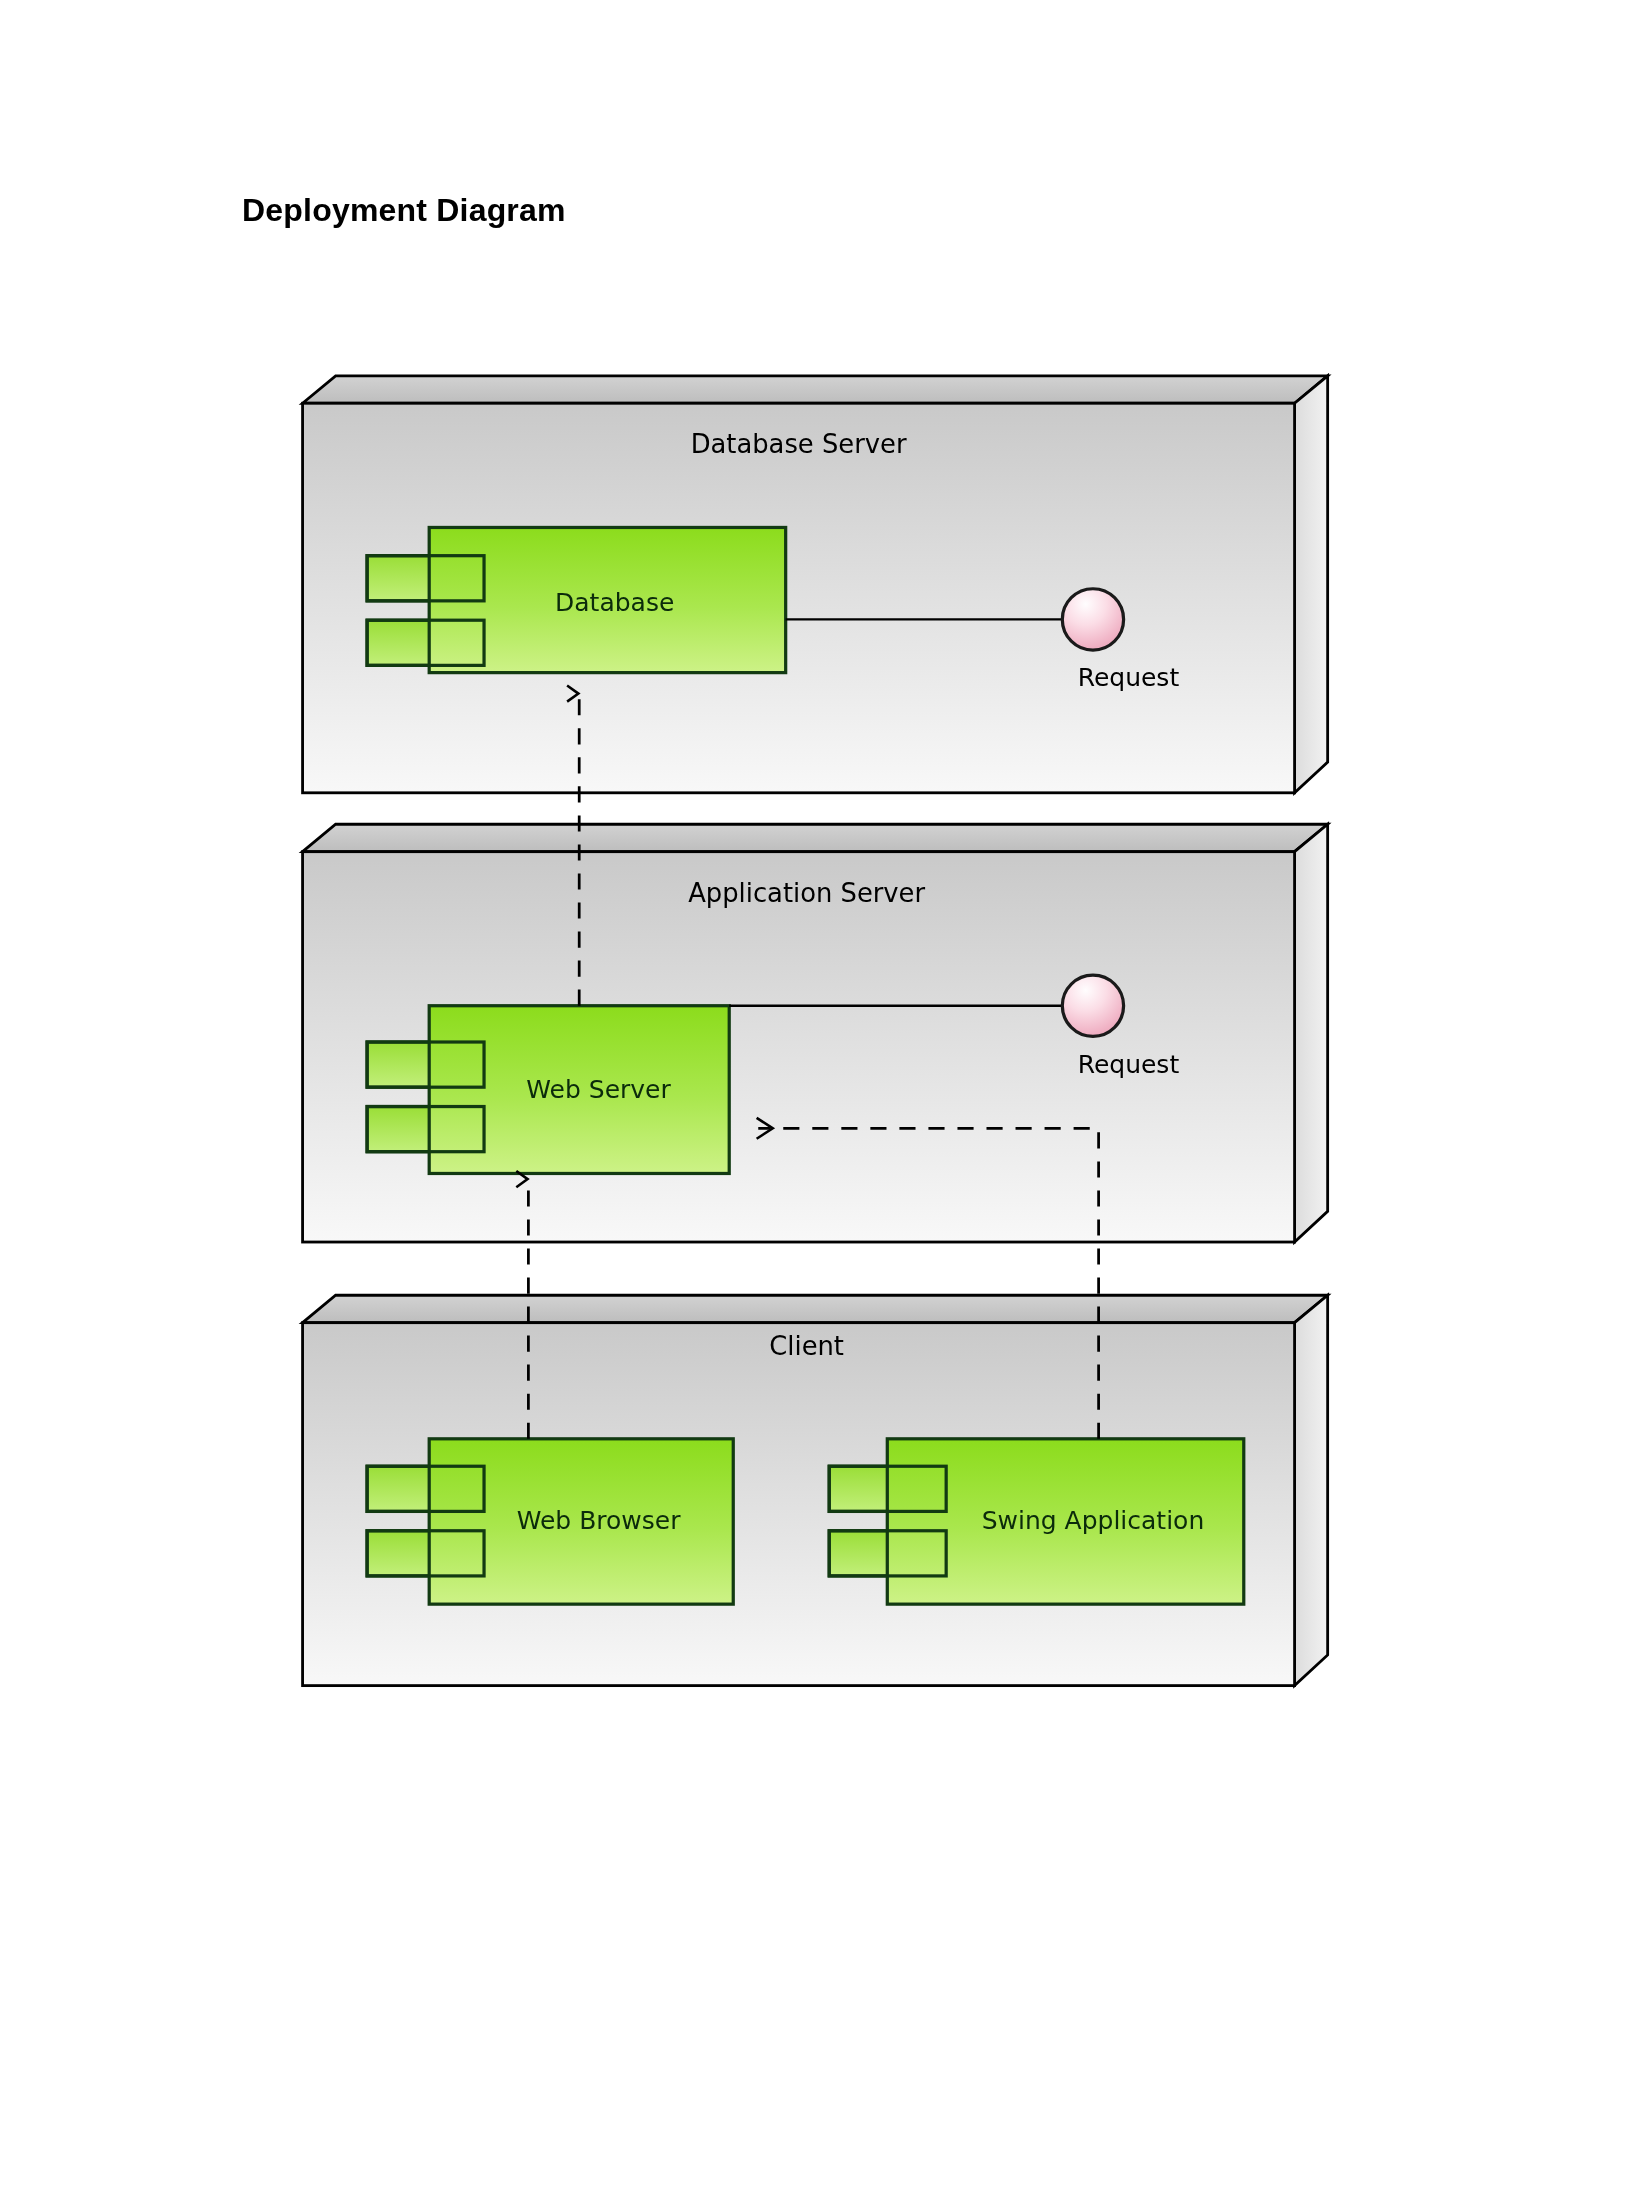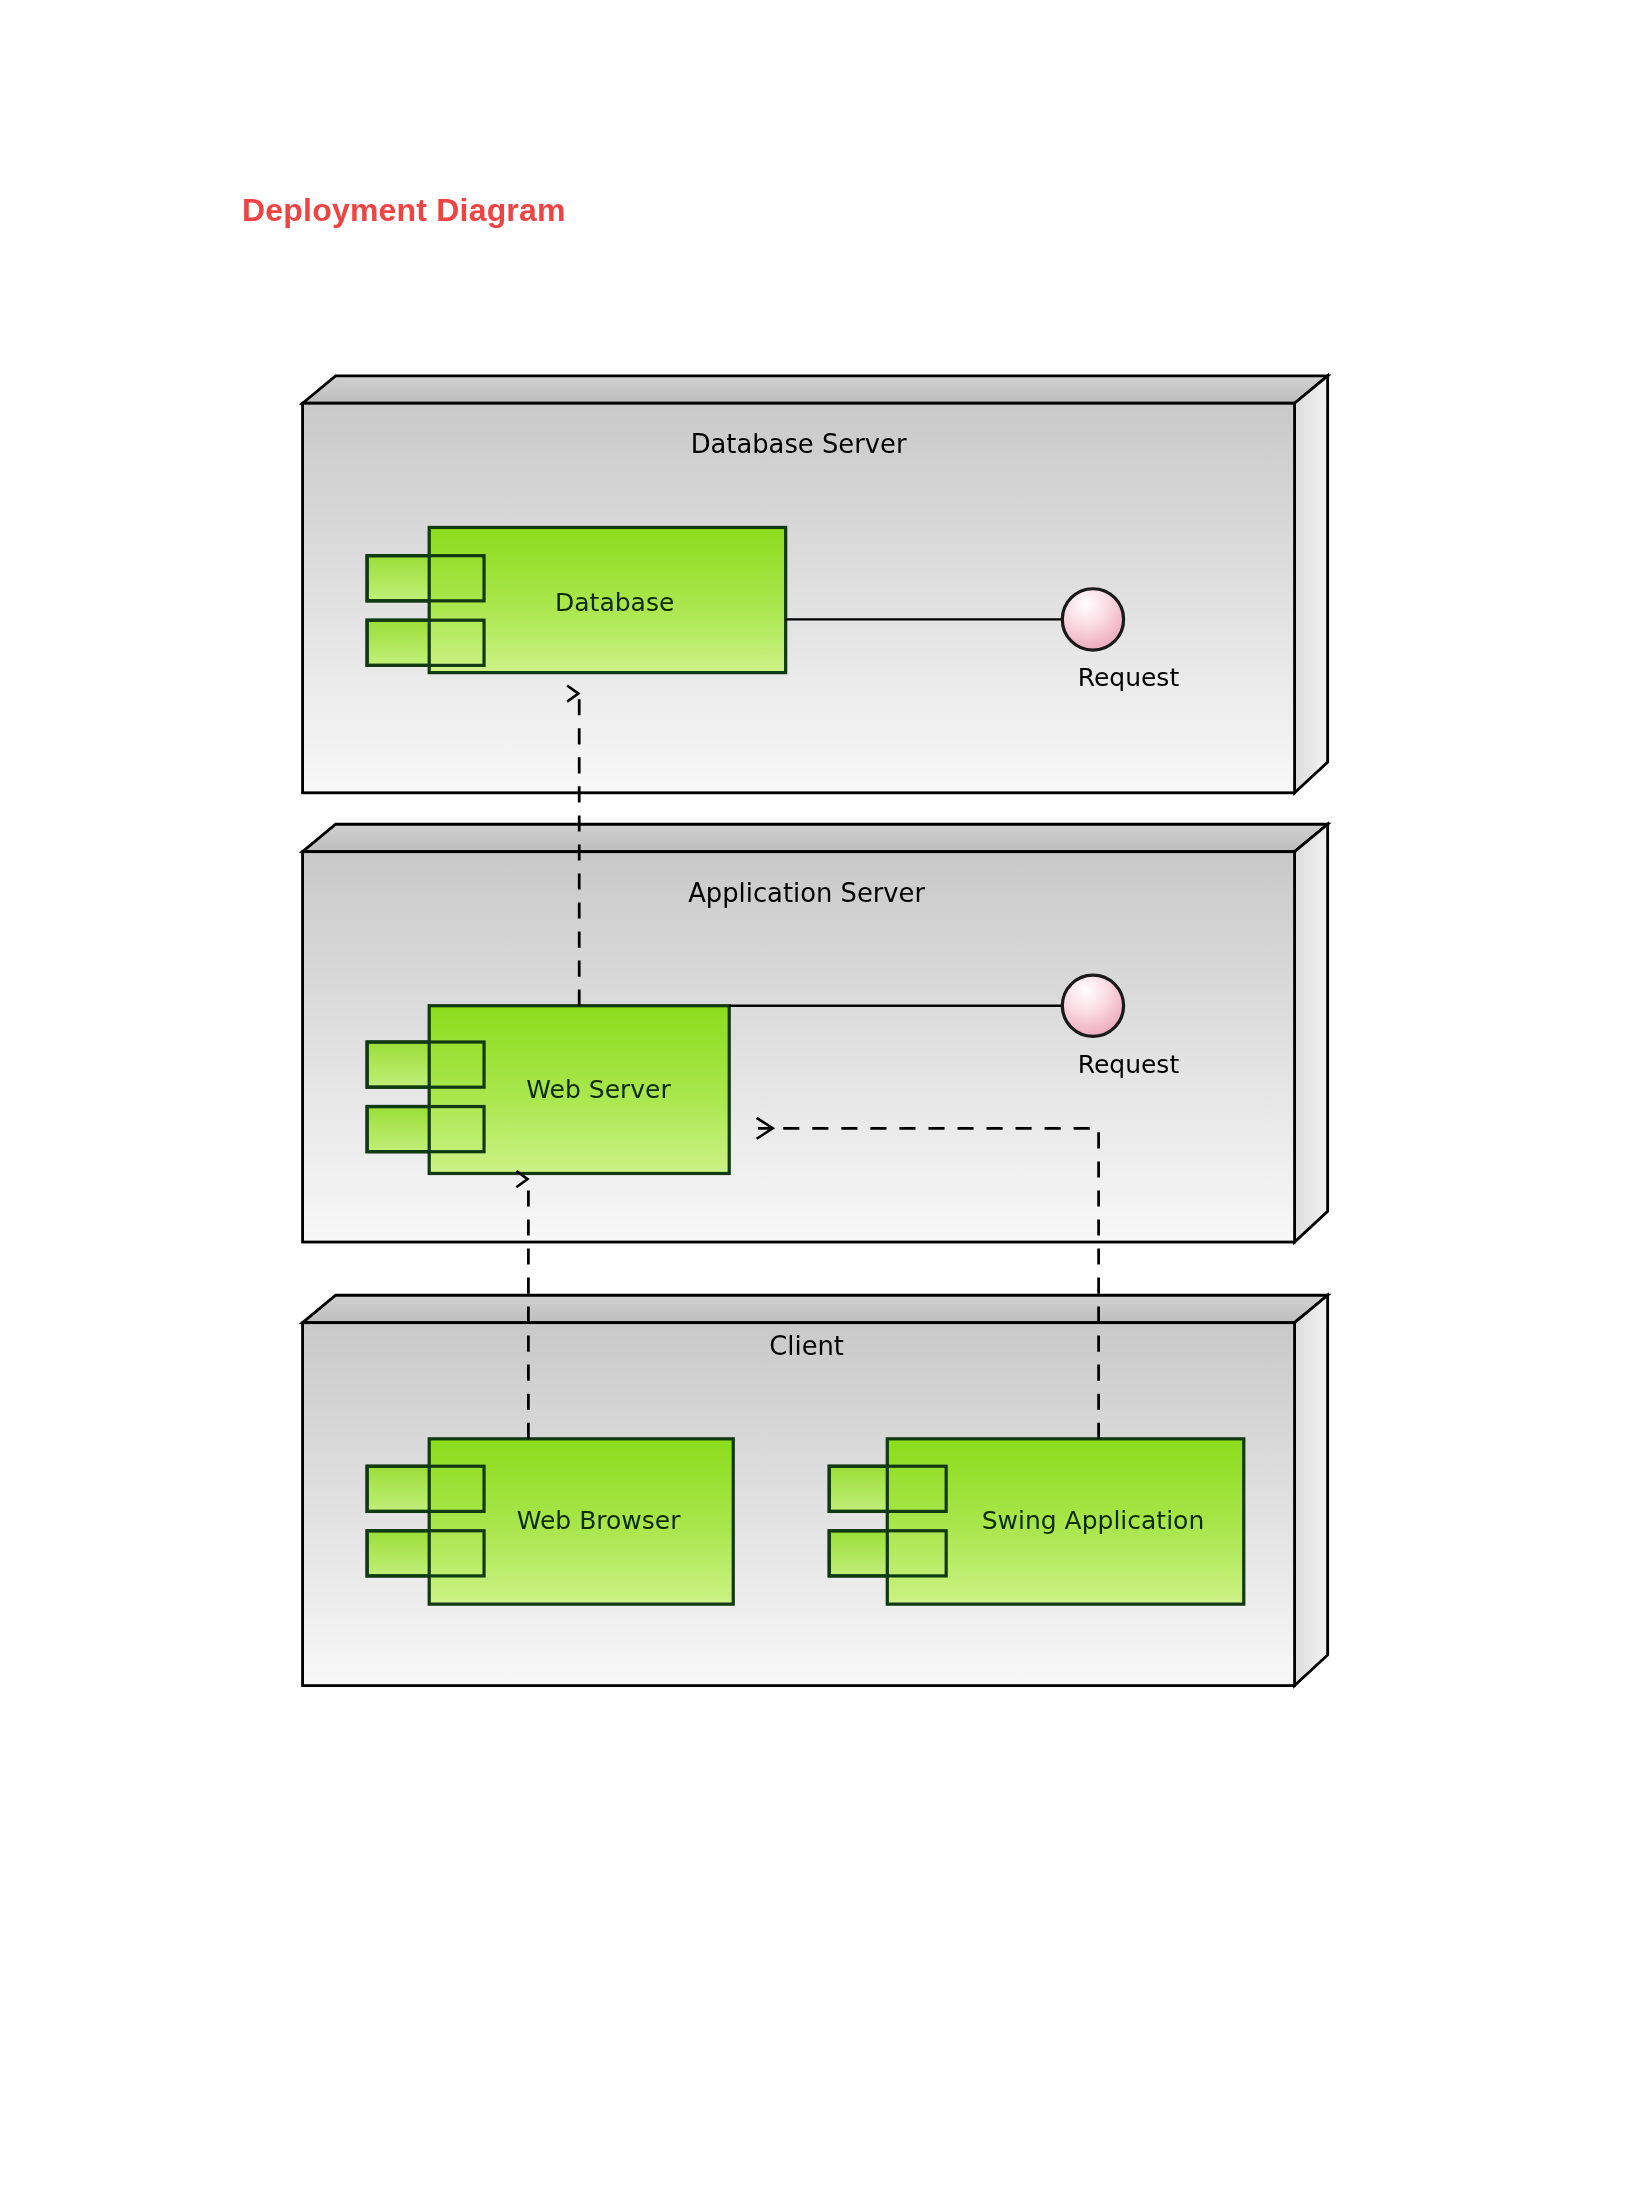--- a/index.html
+++ b/index.html
@@ -13,21 +13,21 @@
     font-family: "Liberation Sans", sans-serif;
     position: relative;
     overflow: hidden;
   }
   #page-title {
     position: absolute;
     left: 242px;
     top: 192px;
     font-size: 32px;
     font-weight: bold;
-    color: #ef4444;
+    color: #000000;
     letter-spacing: 0.2px;
     white-space: nowrap;
   }
   #diagram-canvas {
     position: absolute;
     left: 0;
     top: 0;
     width: 1652px;
     height: 2205px;
   }

